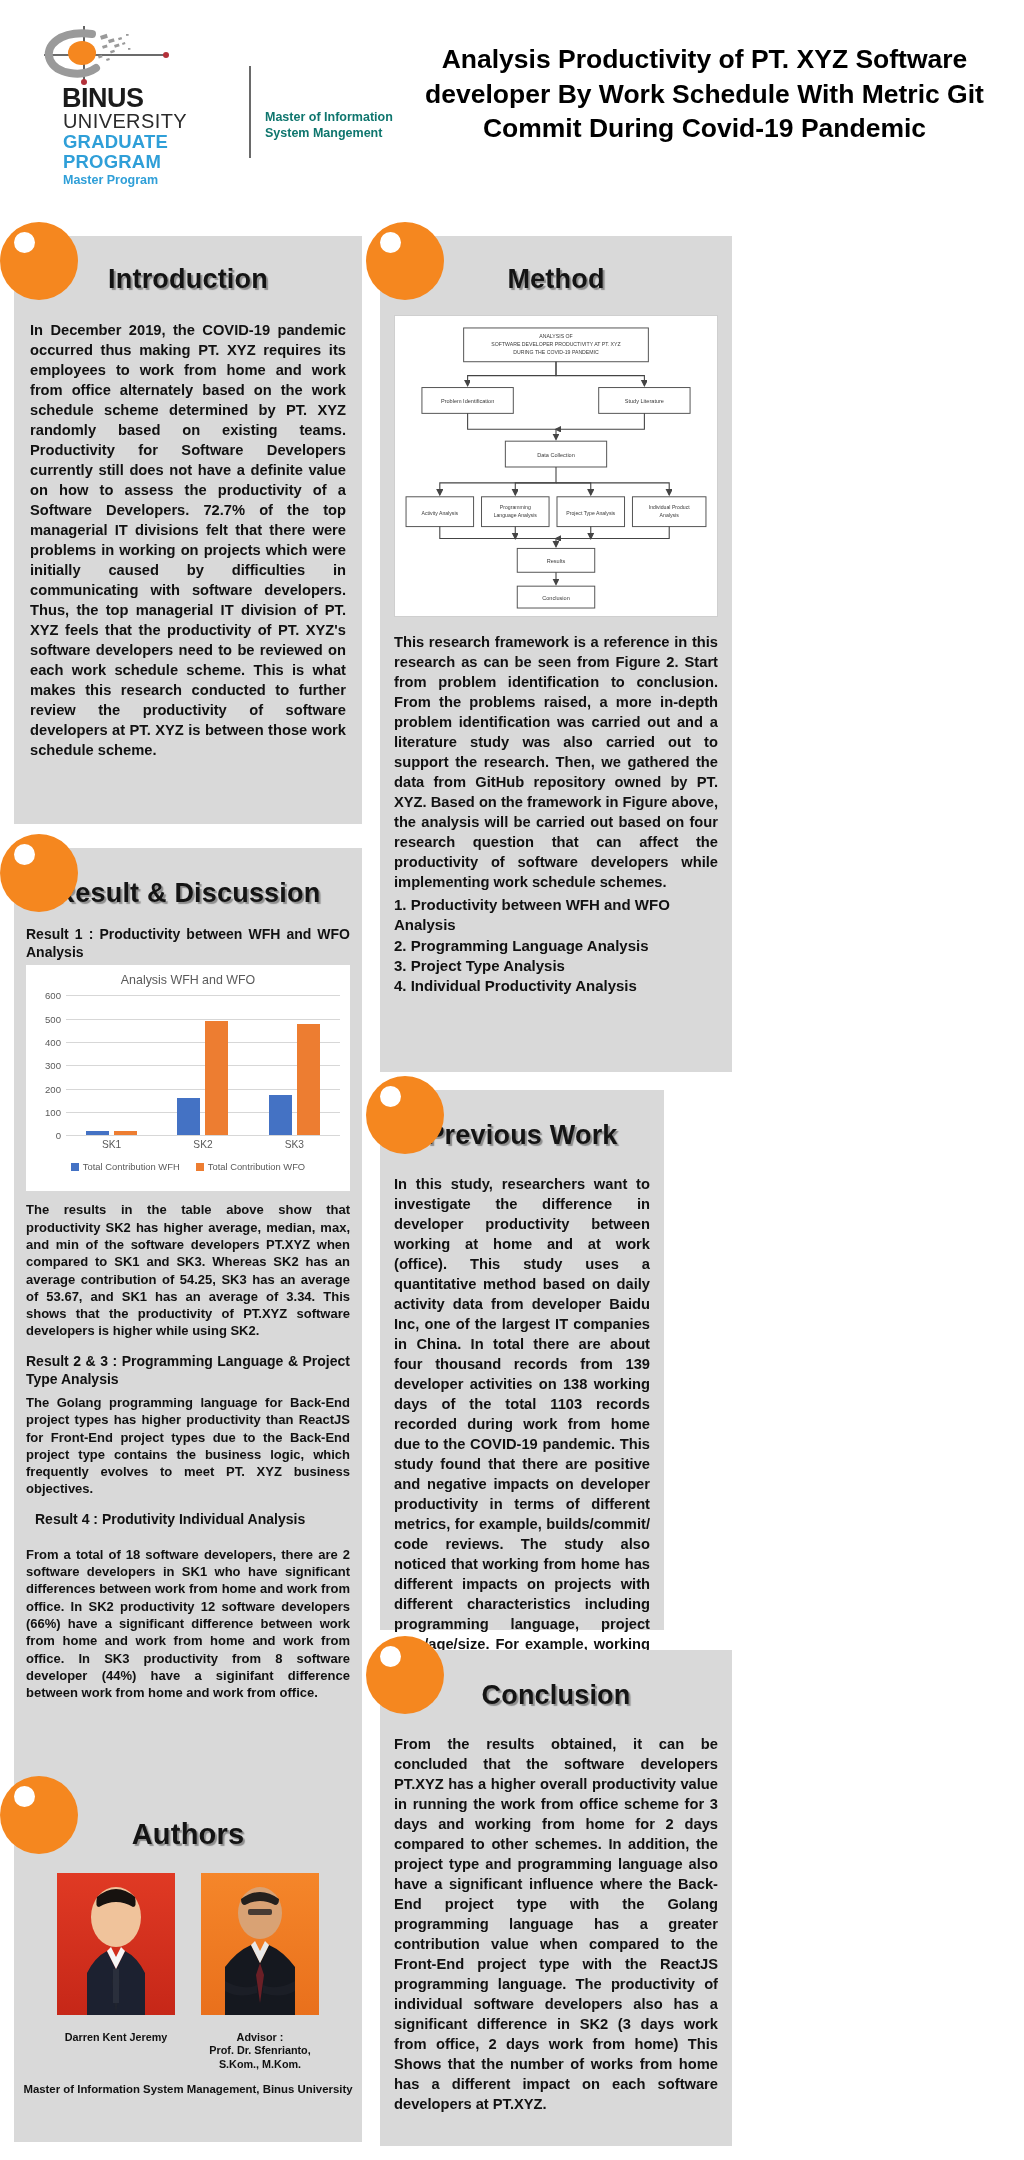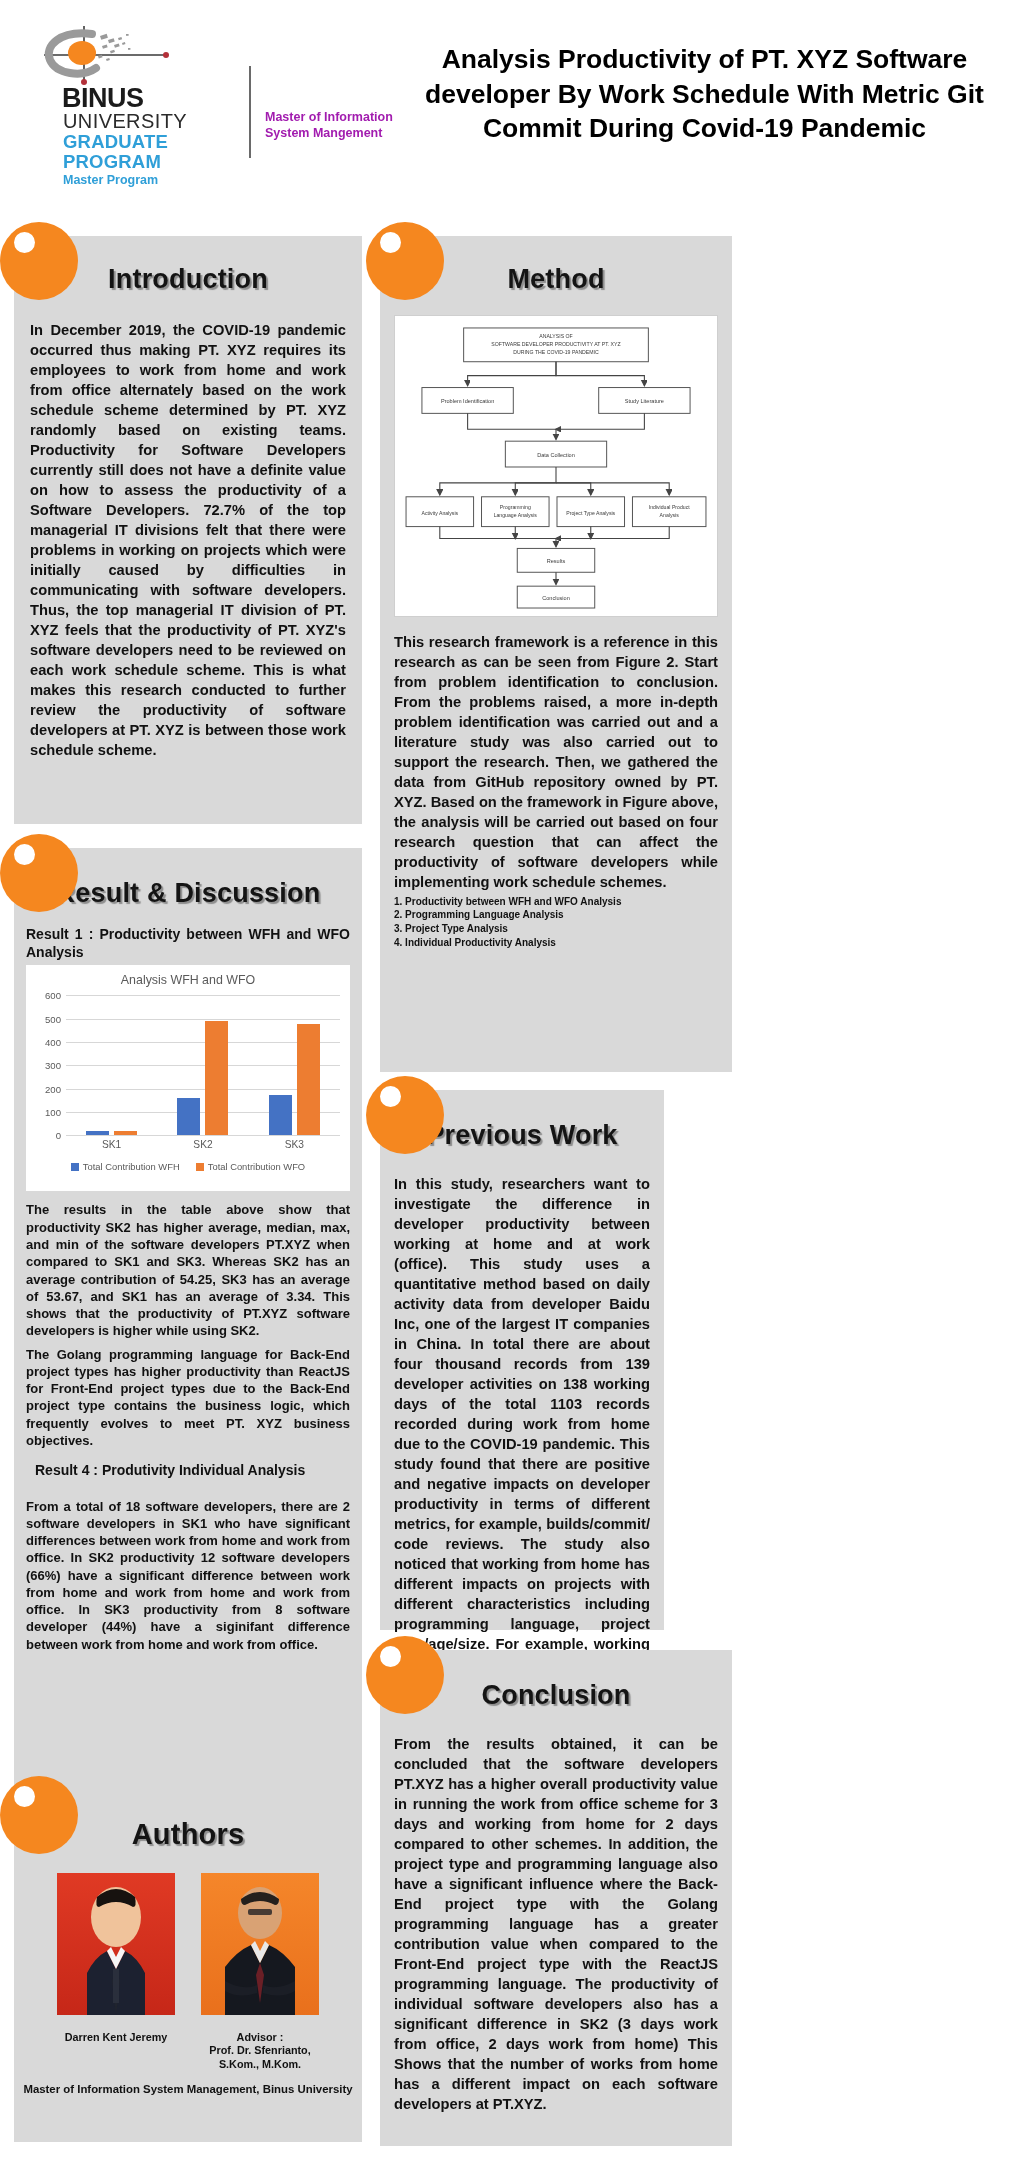--- a/index.html
+++ b/index.html
@@ -90,21 +90,21 @@
     margin-top: 12px;
   }
   .dept {
     width: 160px;
     align-self: center;
     margin-top: 40px;
   }
   .dept div {
     font-size: 12.5px;
     font-weight: 700;
-    color: #a21caf;
+    color: #0f766e;
     line-height: 1.25;
   }
   .title {
     flex: 1;
     text-align: center;
     font-size: 26.5px;
     font-weight: 700;
     line-height: 1.3;
     color: #000;
     padding: 0 40px 0 0;
@@ -174,21 +174,21 @@
   .flowchart-wrap {
     margin: 20px 14px 0 14px;
     background: #fff;
     border: 1px solid #cfcfcf;
     padding: 6px;
     height: 302px;
   }
   #method-body { margin: 16px 14px 0 14px; }
   .method-list { margin: 2px 14px 0 14px; }
   .method-list div {
-    font-size: 10px;
+    font-size: 15px;
     font-weight: 700;
     line-height: 1.36;
     color: #111;
   }
 
   
   #result-panel { left: 14px; top: 848px; width: 348px; height: 980px; }
   #result-heading { margin-top: 30px; }
   #dot-result { left: 0px; top: 834px; }
   #result1-head { margin: 16px 12px 0 12px; }
@@ -524,20 +524,21 @@
           <span>Total Contribution WFH</span>
         </div>
         <div class="legend-item">
           <span class="legend-swatch" style="background:#ED7D31"></span>
           <span>Total Contribution WFO</span>
         </div>
       </div>
     </div>
 
     <div class="body-text-small" id="result-text-a">The results in the table above show that productivity SK2 has higher average, median, max, and min of the software developers PT.XYZ when compared to SK1 and SK3. Whereas SK2 has an average contribution of 54.25, SK3 has an average of 53.67, and SK1 has an average of 3.34. This shows that the productivity of PT.XYZ software developers is higher while using SK2.</div>
+    <div class="sub-head" id="result23-head">Result 2 &amp; 3 : Programming Language &amp; Project Type Analysis</div>
     <div class="body-text-small" id="result-text-b">The Golang programming language for Back-End project types has higher productivity than ReactJS for Front-End project types due to the Back-End project type contains the business logic, which frequently evolves to meet PT. XYZ business objectives.</div>
     <div class="sub-head" id="result4-head">Result 4 : Produtivity Individual Analysis</div>
     <div class="body-text-small" id="result-text-c">From a total of 18 software developers, there are 2 software developers in SK1 who have significant differences between work from home and work from office. In SK2 productivity 12 software developers (66%) have a significant difference between work from home and work from home and work from office. In SK3 productivity from 8 software developer (44%) have a siginifant difference between work from home and work from office.</div>
   </div>
   <div class="dot" id="dot-result"></div>
 
   <div class="panel" id="prev-panel">
     <div class="panel-heading" id="prev-heading">Previous Work</div>
     <div class="body-text" id="prev-body">In this study, researchers want to investigate the difference in developer productivity between working at home and at work (office). This study uses a quantitative method based on daily activity data from developer Baidu Inc, one of the largest IT companies in China. In total there are about four thousand records from 139 developer activities on 138 working days of the total 1103 records recorded during work from home due to the COVID-19 pandemic. This study found that there are positive and negative impacts on developer productivity in terms of different metrics, for example, builds/commit/ code reviews. The study also noticed that working from home has different impacts on projects with different characteristics including programming language, project type/age/size. For example, working from home has a negative impact on developer productivity for large projects.</div>
   </div>

